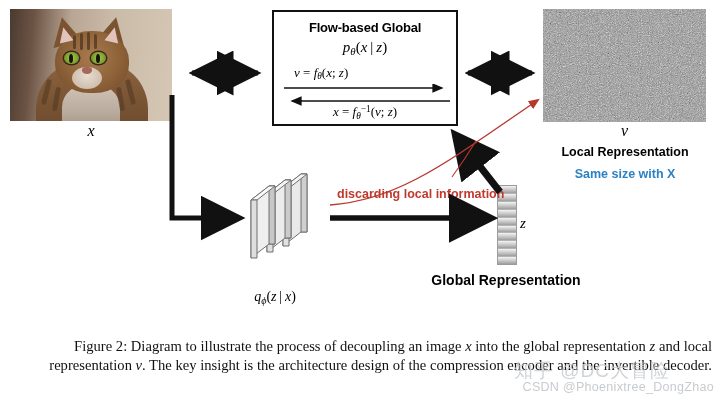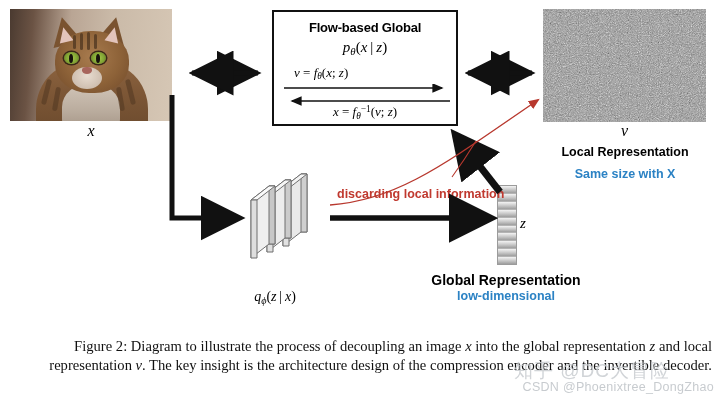--- a/index.html
+++ b/index.html
@@ -231,21 +231,20 @@
       <i></i>
       <i></i>
       <i></i>
       <i></i>
       <i></i>
       <i></i>
       <i></i>
   </div>
   <div class="lab" id="label-z">z</div>
   <div class="lab bold" id="label-global">Global Representation</div>
-  <div class="lab bold" id="label-lowdim" style="color:#2b82c4">low-dimensional</div>
   <div class="lab bold" id="label-discard" style="color:#c0392f">discarding local information</div>
 
   <svg id="arrows" viewBox="0 0 720 315" aria-hidden="true">
     <defs>
       <marker id="bigR" markerWidth="9" markerHeight="9" refX="7.5" refY="4.5" orient="auto">
         <path d="M0,0 L9,4.5 L0,9 z" fill="#111"></path>
       </marker>
       <marker id="bigL" markerWidth="9" markerHeight="9" refX="7.5" refY="4.5" orient="auto">
         <path d="M0,0 L9,4.5 L0,9 z" fill="#111"></path>
       </marker>

